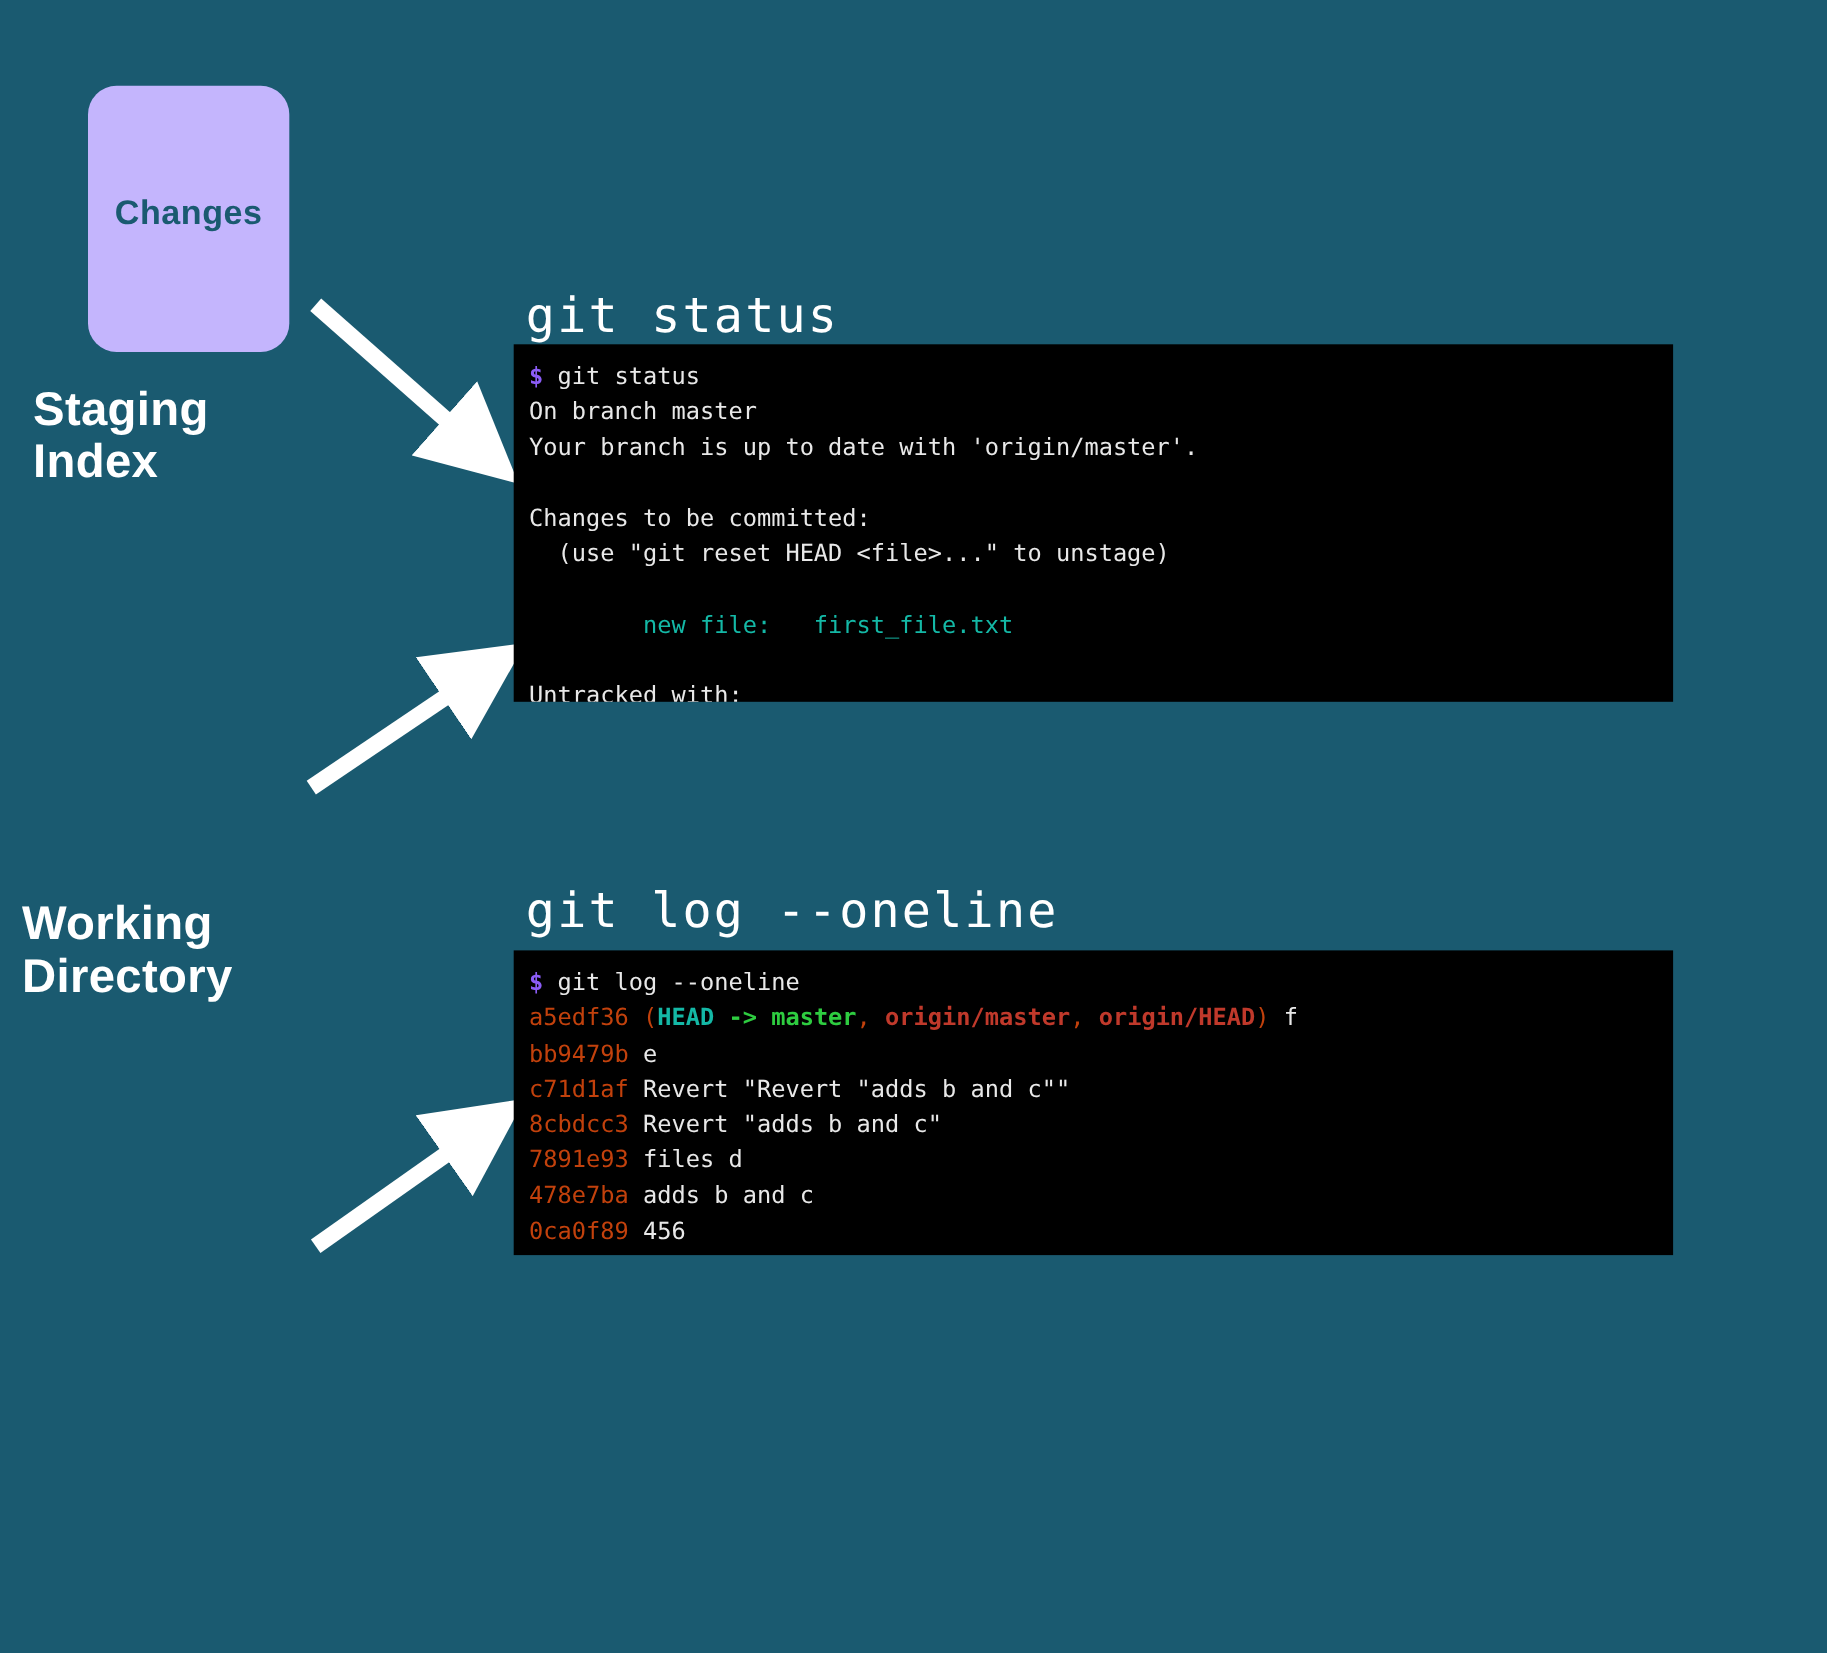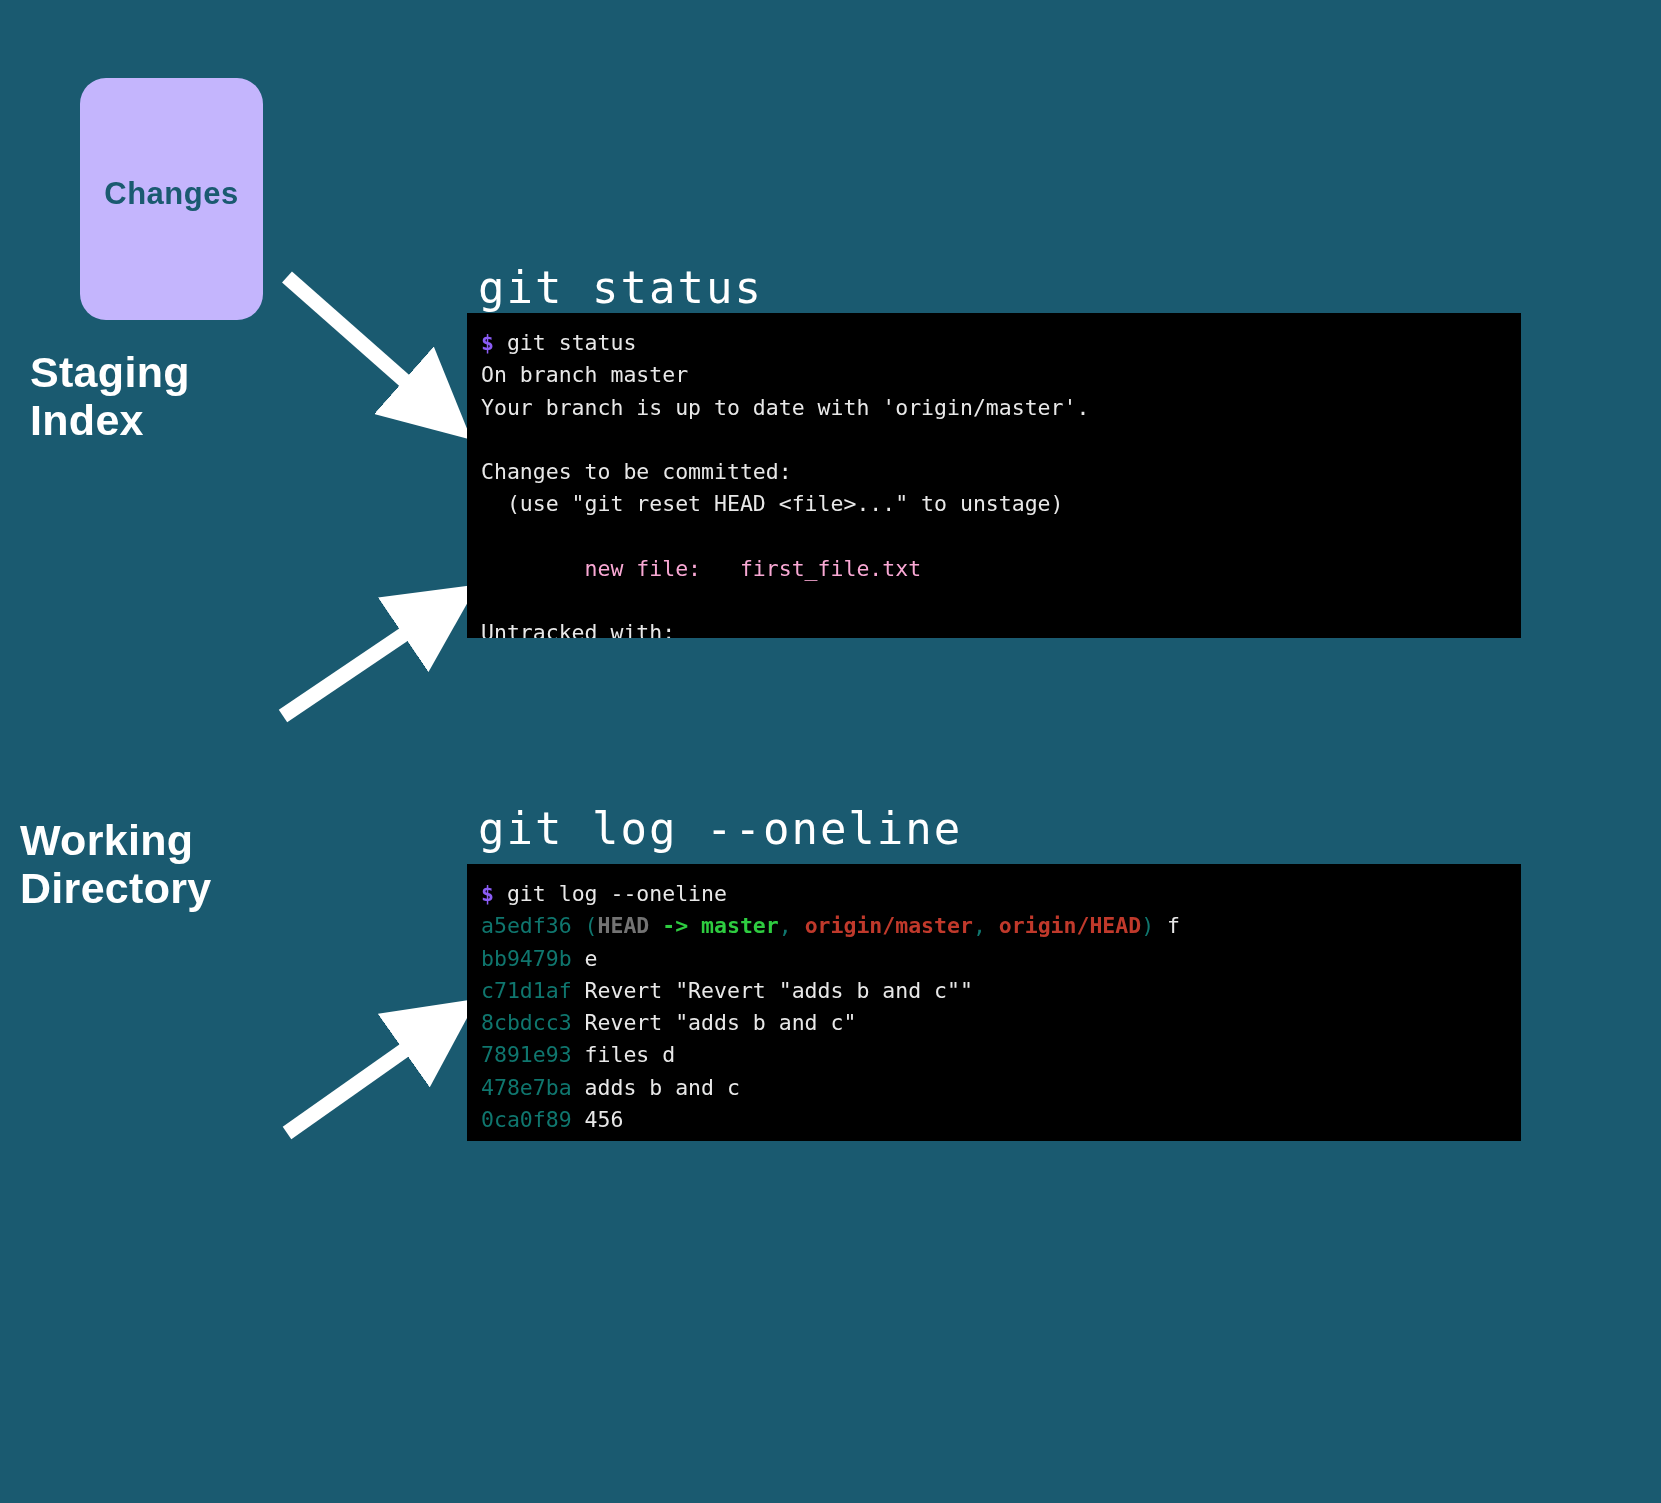--- a/index.html
+++ b/index.html
@@ -84,25 +84,25 @@
     padding:0 14px;
     font-family:"DejaVu Sans Mono","Liberation Mono",monospace;
     font-size:21.5px;
     line-height:1.5;
     color:#e8e8e8;
     white-space:pre;
   }
   .t-line{white-space:pre;}
   .c-prompt{color:#8b5cf6;font-weight:bold;}
   .c-white{color:#e8e8e8;}
-  .c-green{color:#f9a8d4;}
-  .c-yellow{color:#0f766e;}
+  .c-green{color:#14b8a6;}
+  .c-yellow{color:#c2410c;}
   .c-brgreen{color:#2ecc40;font-weight:bold;}
   .c-brred{color:#c0392b;font-weight:bold;}
-  .c-brcyan{color:#737373;font-weight:bold;}
+  .c-brcyan{color:#14b8a6;font-weight:bold;}
 
   #heading-status{left:478px;top:262px;}
   #term-status{left:467px;top:313px;width:1054px;height:325px;}
 
   #heading-log{left:478px;top:803px;}
   #term-log{left:467px;top:864px;width:1054px;height:277px;}
 </style>
 </head>
 <body>
 

